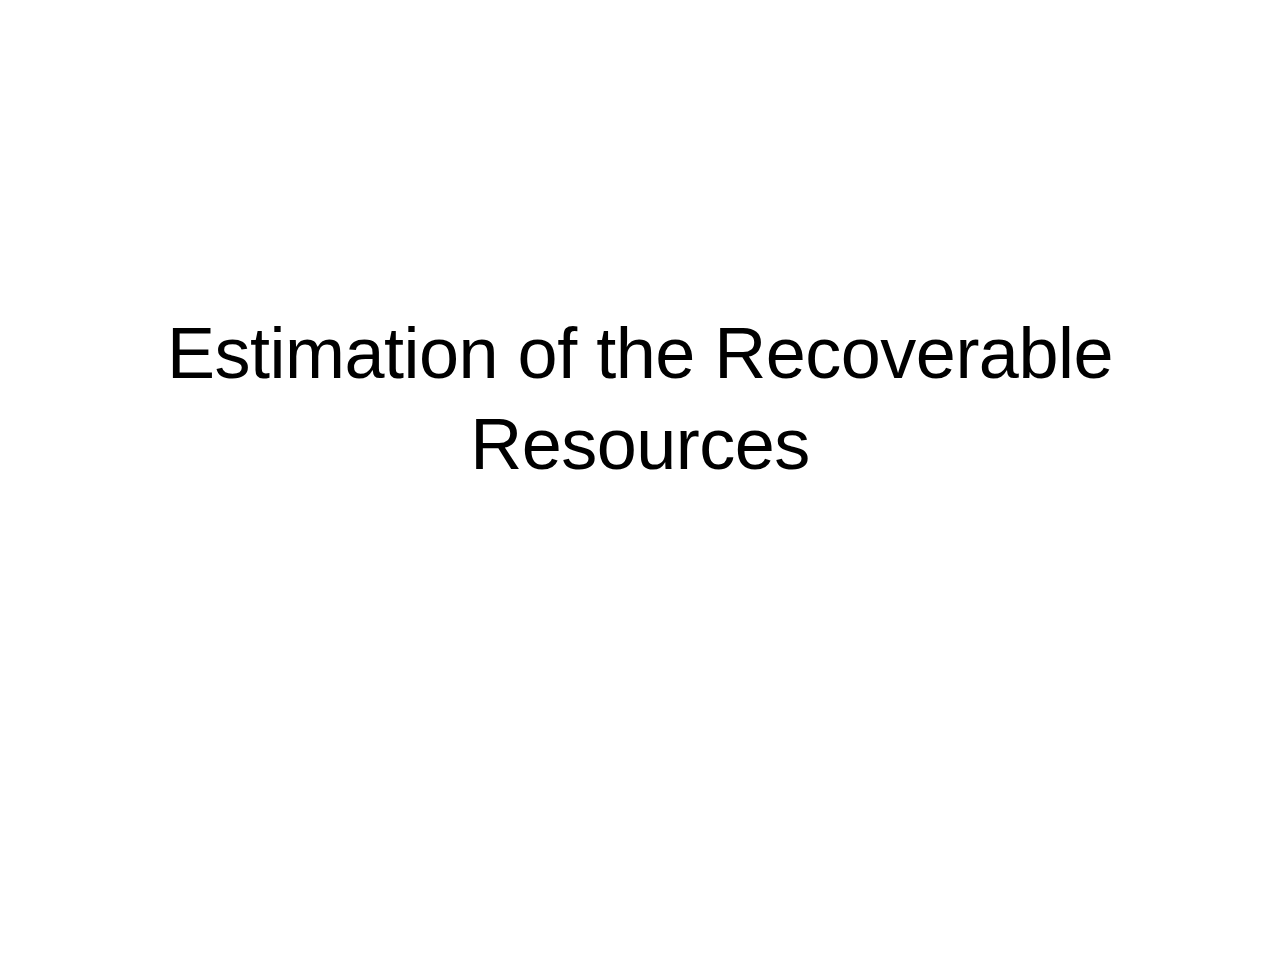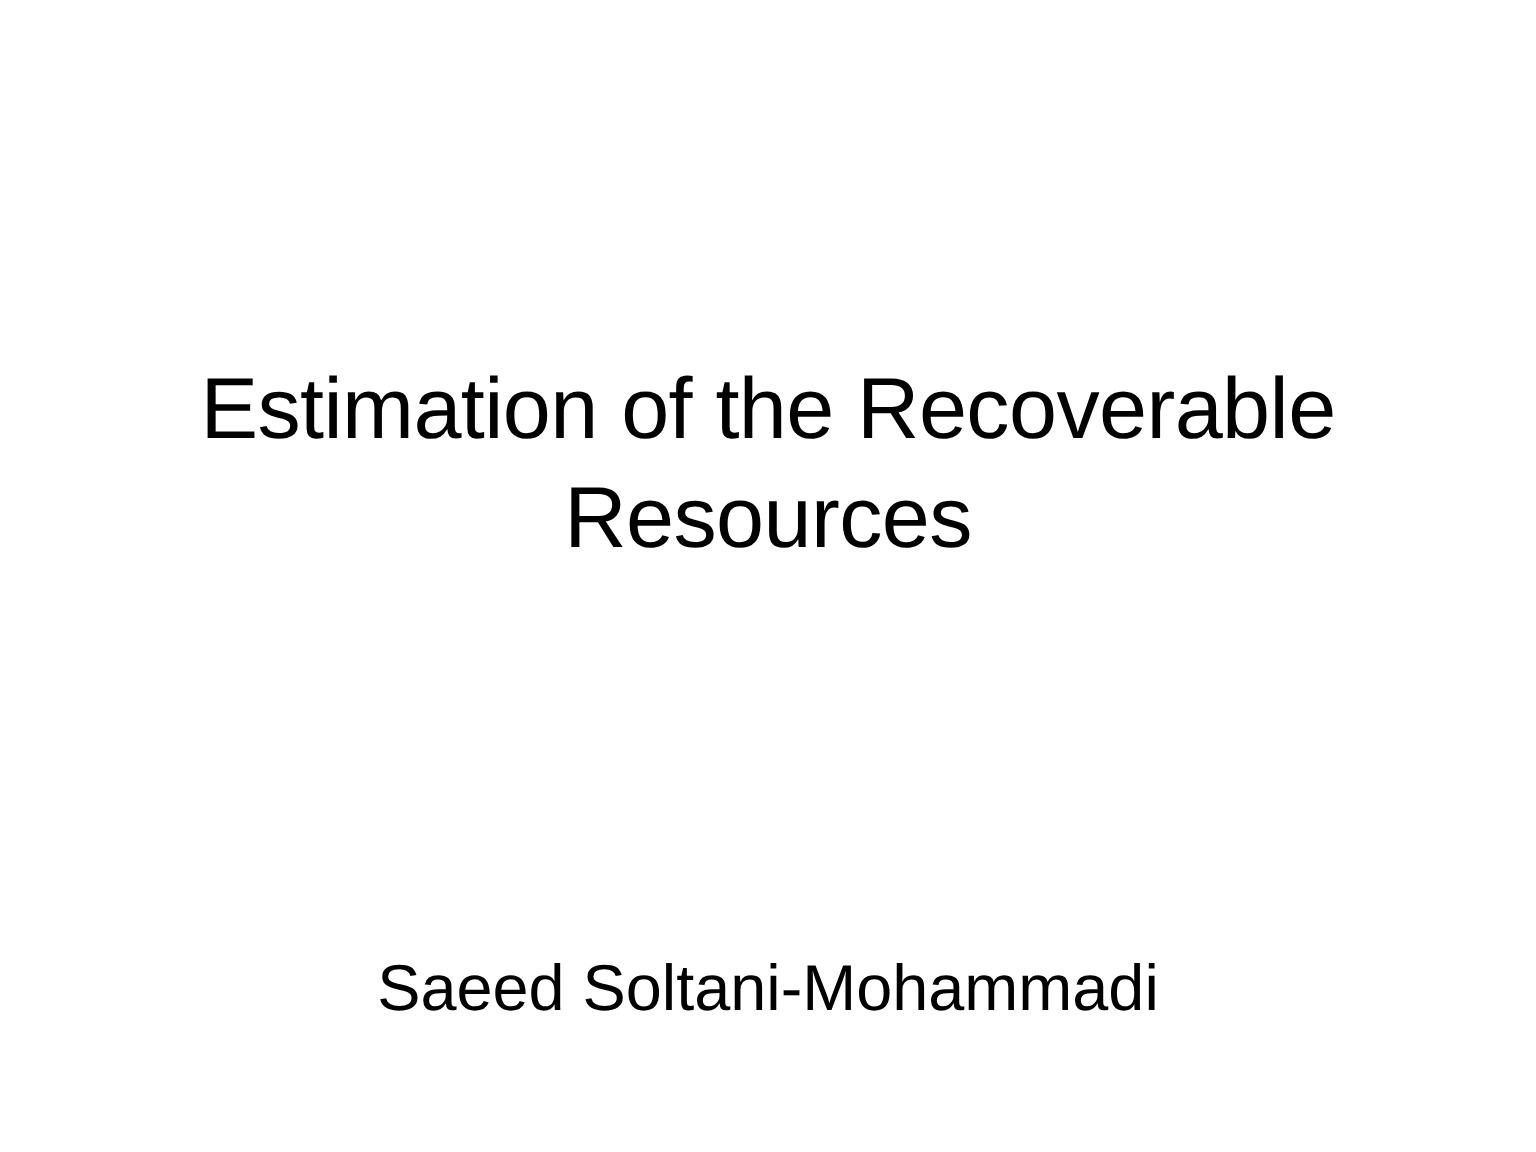--- a/index.html
+++ b/index.html
@@ -26,21 +26,21 @@
     left: 96px;
     top: 296px;
     width: 1088px;
     text-align: center;
   }
   .slide-title {
     font-size: 72px;
     line-height: 1.26;
     font-weight: normal;
     letter-spacing: -0.5px;
-    margin: 0;
+    margin: 12px;
     color: #000000;
   }
   .subtitle-block {
     position: absolute;
     left: 96px;
     top: 792px;
     width: 1088px;
     text-align: center;
   }
   .slide-subtitle {
@@ -51,16 +51,13 @@
     color: #000000;
   }
 </style>
 </head>
 <body>
 
 <div class="slide">
   <div class="title-block">
     <h1 class="slide-title">Estimation of the Recoverable Resources</h1>
   </div>
-  <div class="subtitle-block">
-    <p class="slide-subtitle">Saeed Soltani-Mohammadi</p>
-  </div>
 </div>
 
 </body></html>

